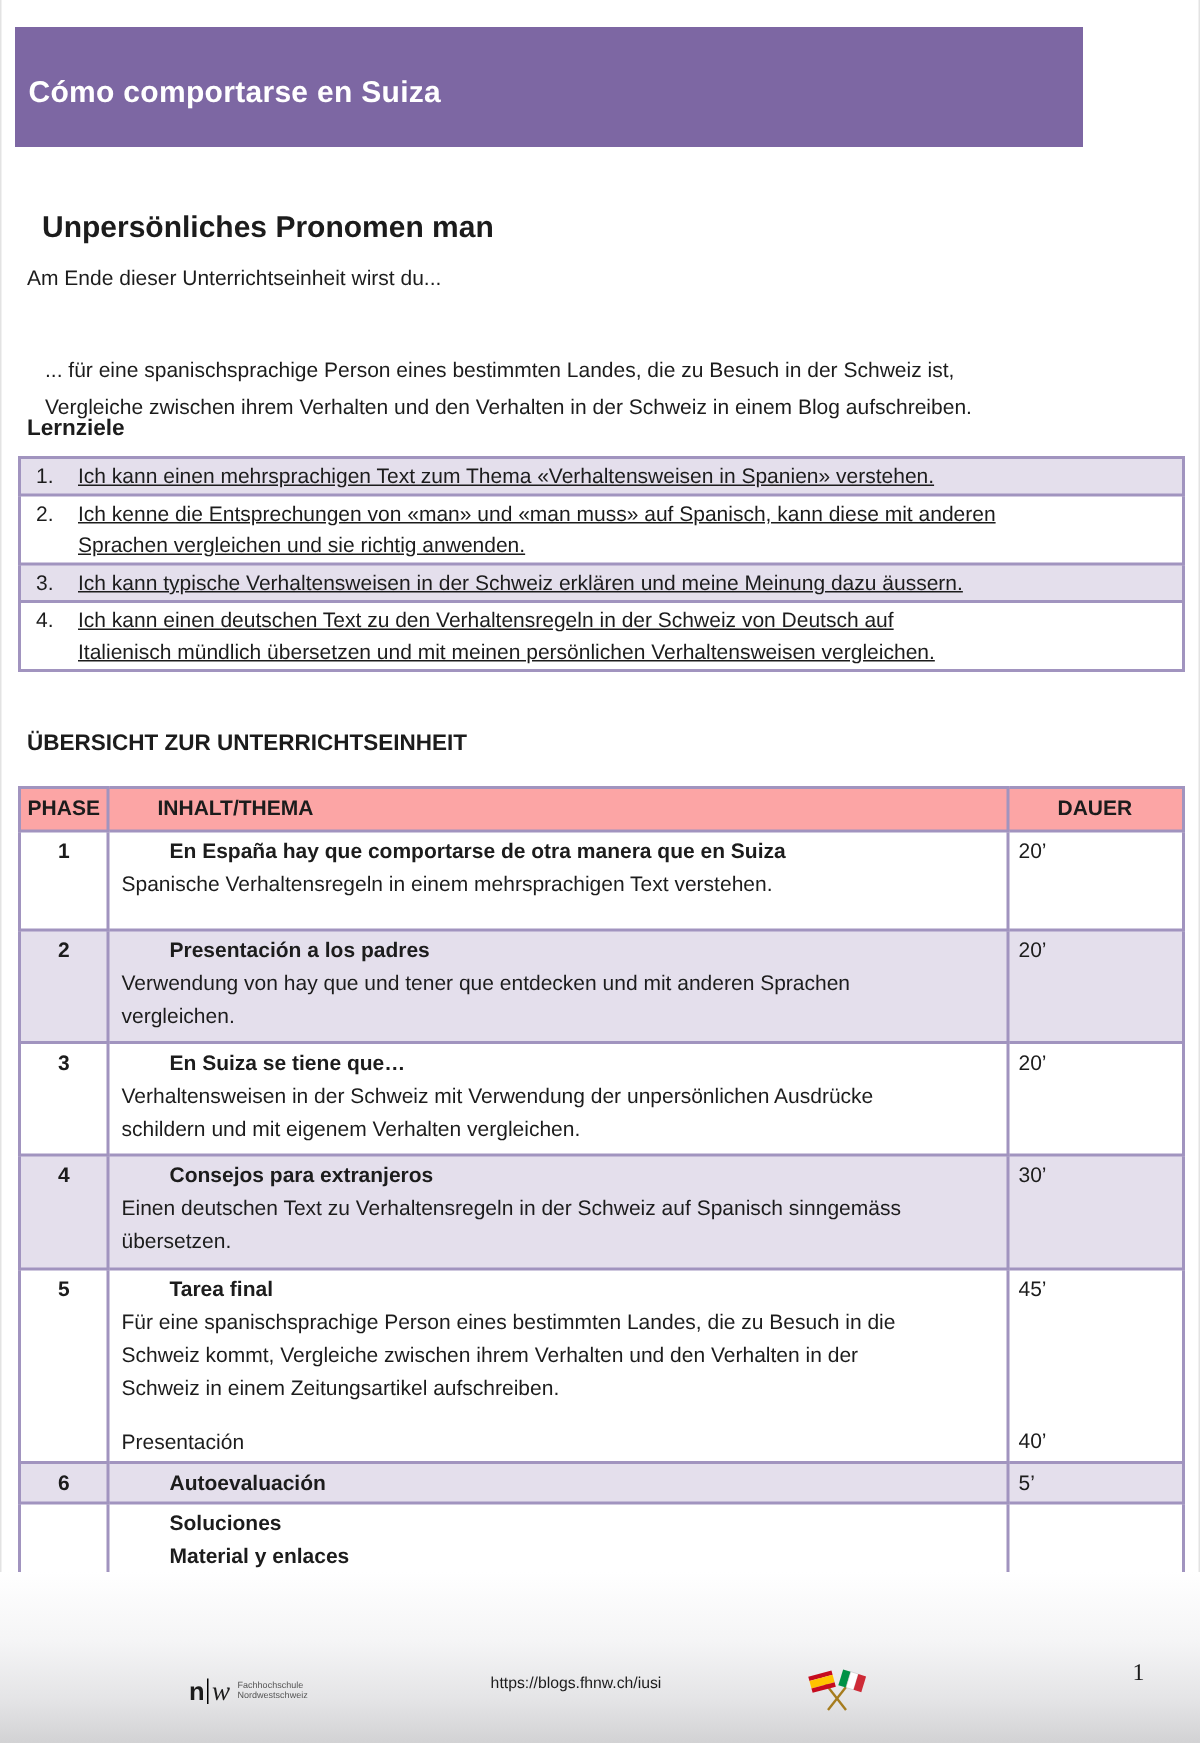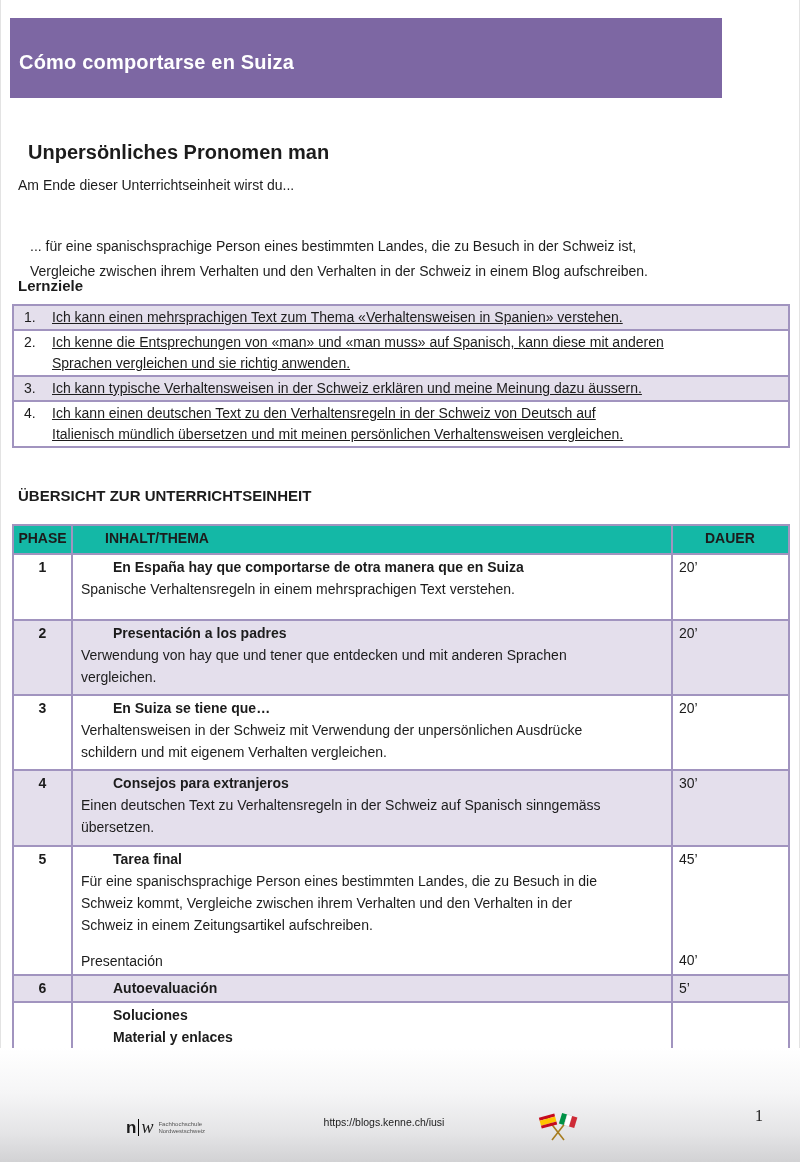--- a/index.html
+++ b/index.html
@@ -44,21 +44,21 @@
   
   .ov-table { position:absolute; left:12px; top:524px; width:776px; display:table; border-collapse:collapse; table-layout:fixed; }
   .ov-row { display:table-row; }
   .ov-cell {
     display:table-cell; border:2px solid #a194bf; vertical-align:top;
     font-size:14px; line-height:22px;
   }
   .c-phase { width:57px; text-align:center; font-weight:700; padding-top:1px; }
   .c-inhalt { padding:1px 8px 2px 8px; }
   .c-dauer { width:81px; padding:1px 2px 2px 6px; }
-  .ov-header .ov-cell { background:#14b8a6; font-weight:700; height:24px; }
+  .ov-header .ov-cell { background:#fca5a5; font-weight:700; height:24px; }
   .r1 { height:66px; } .r2 { height:75px; } .r3 { height:75px; } .r4 { height:76px; }
   .r5 { height:124px; } .r6 { height:26px; } .r7 { height:45px; }
   .ov-row.alt .ov-cell { background:#e4dfec; }
   .b { font-weight:700;padding-left:32px; }
   .ml { white-space:pre-line; }
   .sub { margin-top:14px; }
   .c-dauer.rel { position:relative; }
   .d2 { position:absolute; bottom:3px; left:6px; }
 
   
@@ -223,21 +223,21 @@
     <span class="fhnw-bar"></span>
     <span class="fhnw-w">w</span>
   </span>
   <span class="fhnw-txt">
     <div>Fachhochschule</div>
     <div>Nordwestschweiz</div>
   </span>
 </div>
 
 <div class="iusi">
-  <div class="iusi-line2">https://blogs.kenne.ch/iusi</div>
+  <div class="iusi-line2">https://blogs.fhnw.ch/iusi</div>
 </div>
 
 <div class="flags">
   <svg width="42" height="30" viewBox="0 0 42 30">
     <line x1="9" y1="5" x2="27" y2="28" stroke="#a67c1e" stroke-width="1.6"></line>
     <line x1="33" y1="5" x2="15" y2="28" stroke="#a67c1e" stroke-width="1.6"></line>
     <g transform="rotate(17 31 9)">
       <rect x="23" y="3" width="5.3" height="11" fill="#009246"></rect>
       <rect x="28.3" y="3" width="5.3" height="11" fill="#ffffff" stroke="#bbb" stroke-width="0.3"></rect>
       <rect x="33.6" y="3" width="5.4" height="11" fill="#ce2b37"></rect>

